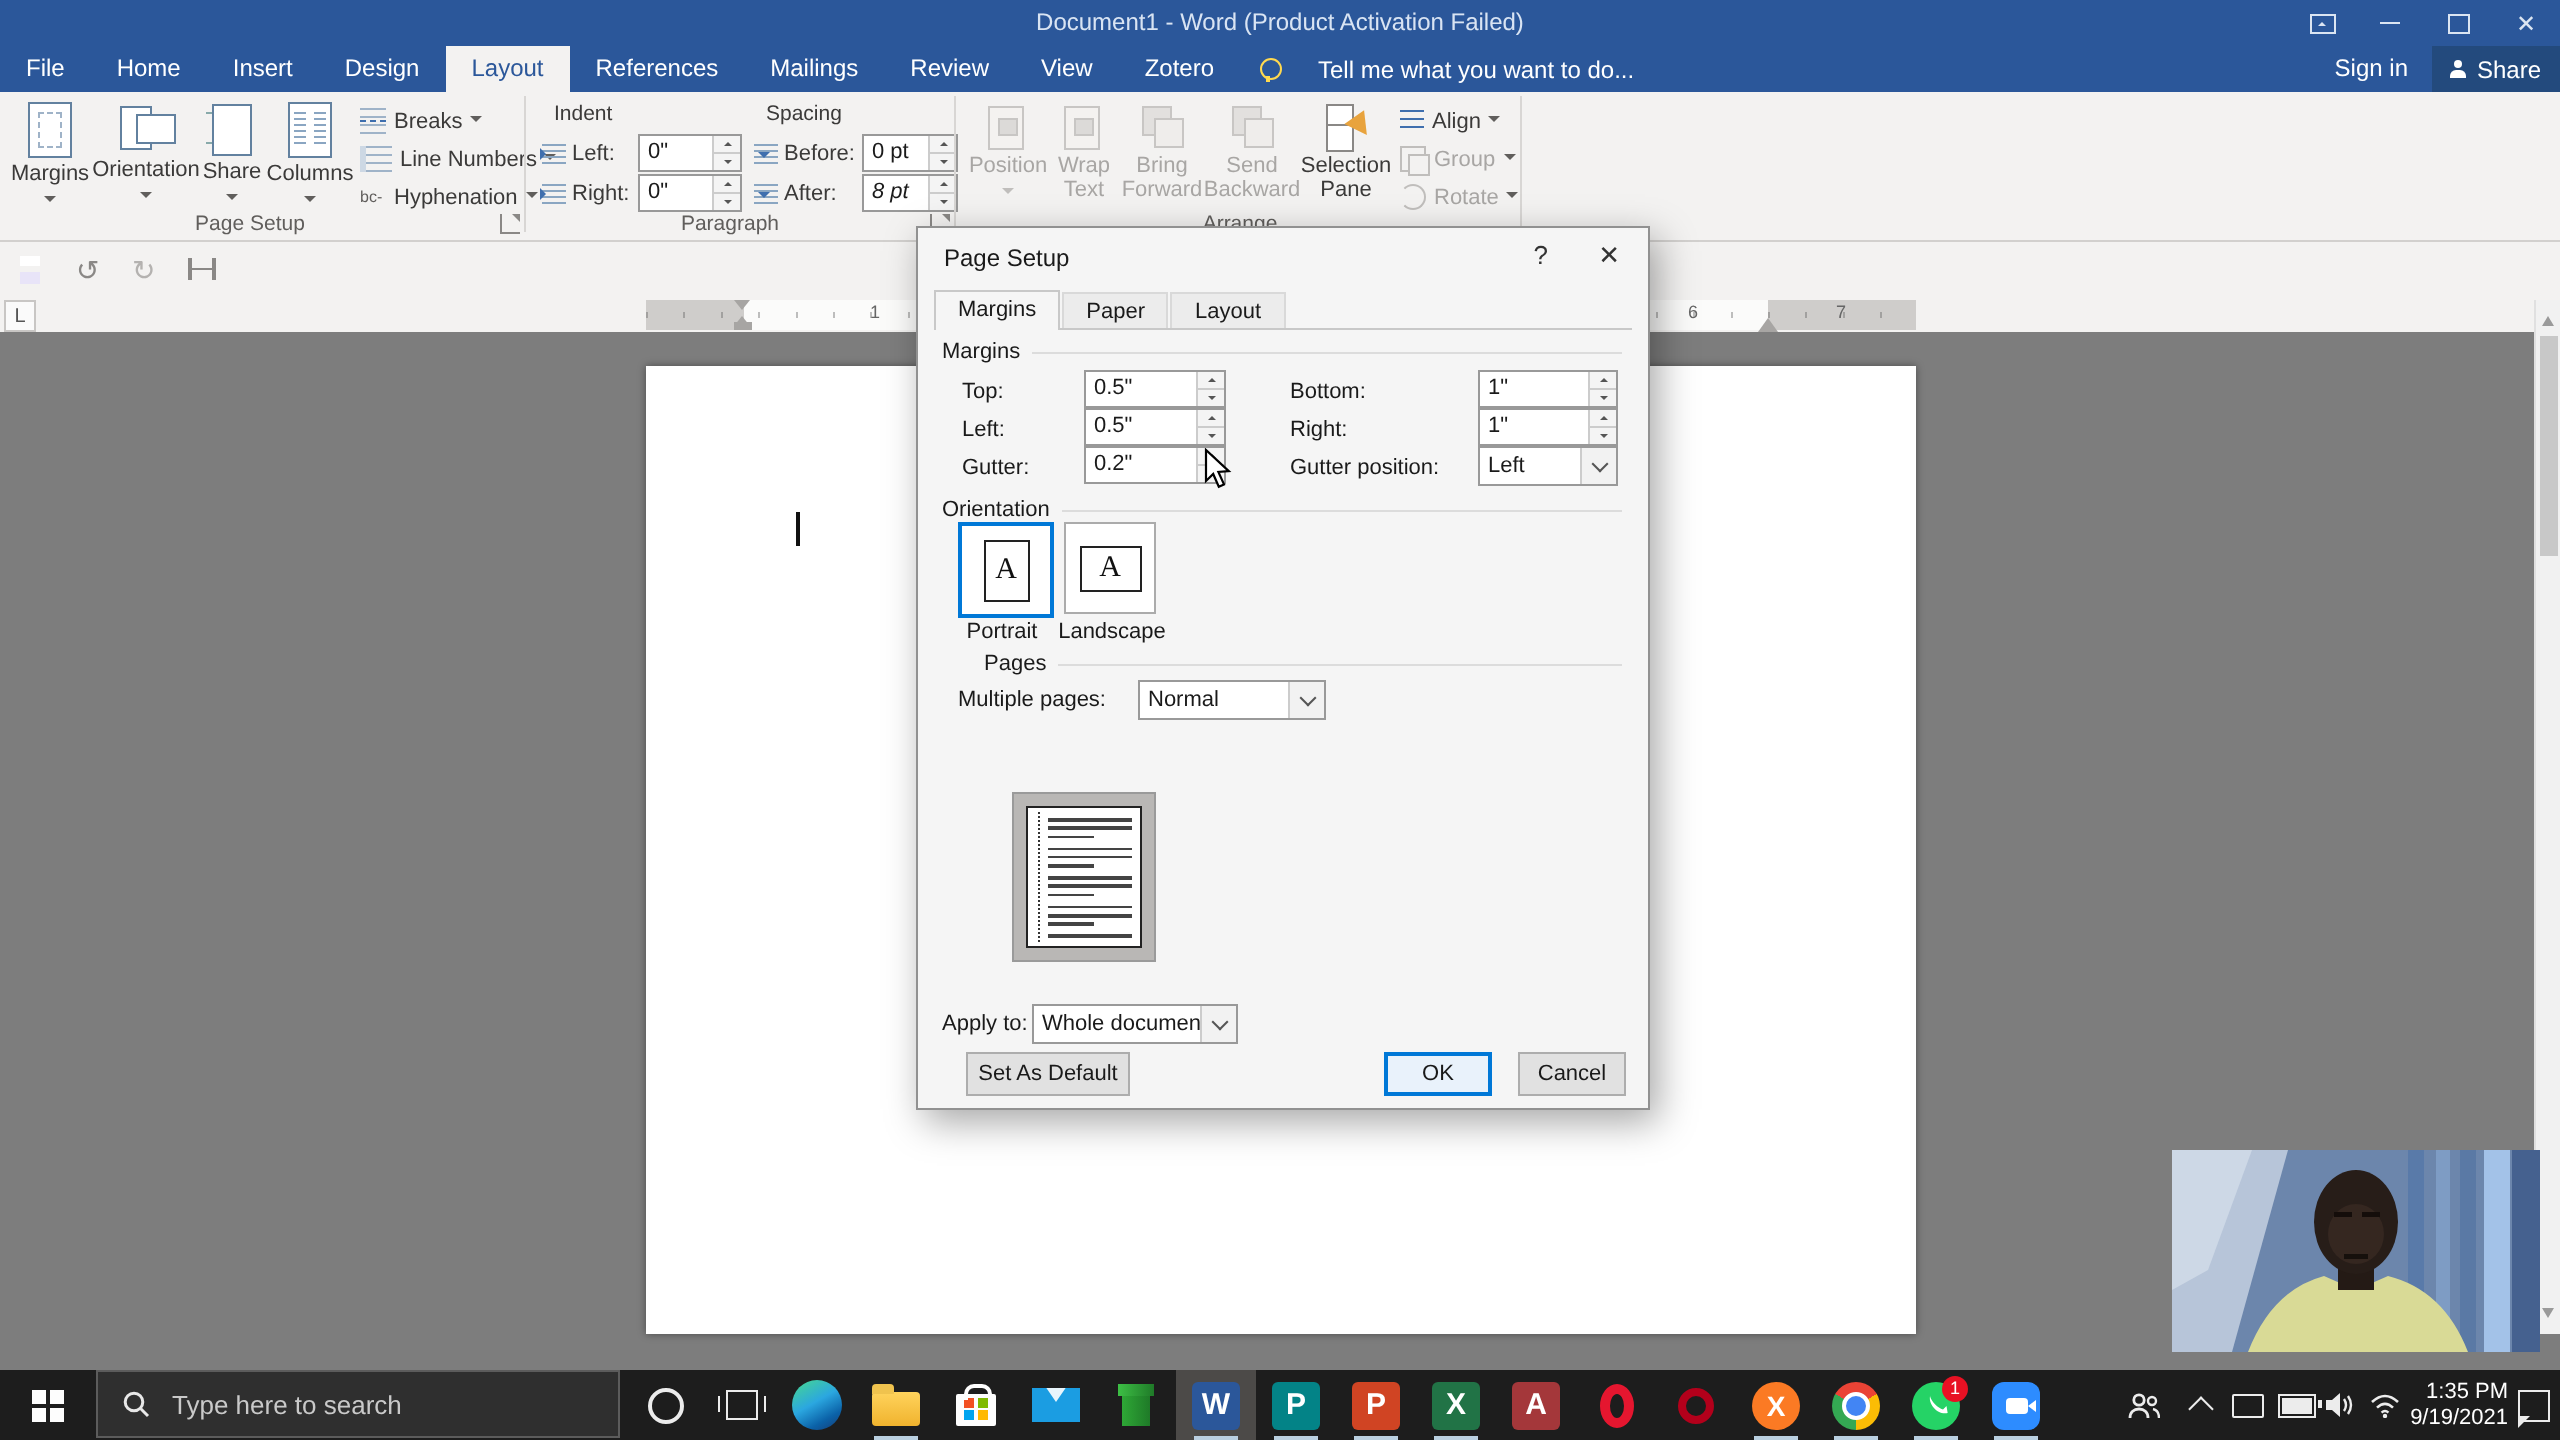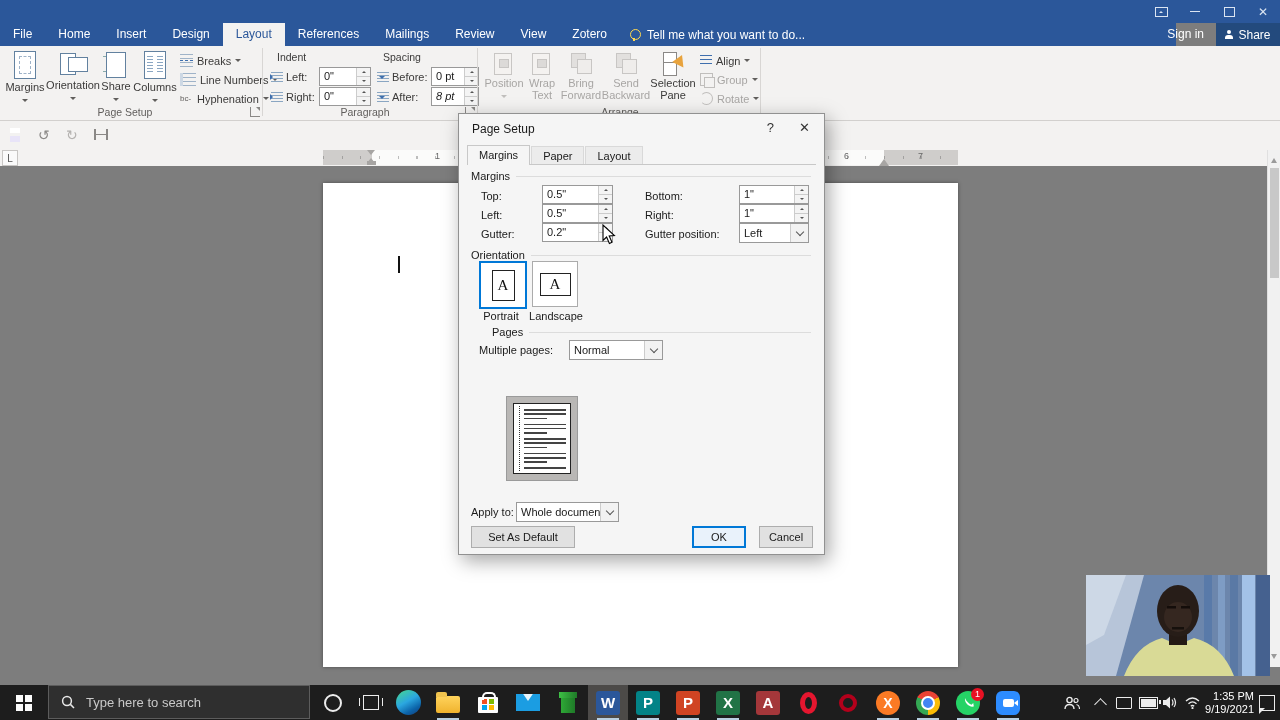--- a/index.html
+++ b/index.html
@@ -9,24 +9,24 @@
   
   #titlebar{left:0;top:0;width:1280px;height:23px;background:#2b579a;}
   #title{left:0;right:0;top:4px;text-align:center;font-size:12px;color:#d9e4f3;}
   .winctl{top:0;width:34px;height:23px;display:flex;align-items:center;justify-content:center;}
   .wc-min i{width:10px;border-top:1px solid #dbe5f2;display:block;}
   .wc-max i{width:9px;height:8px;border:1px solid #dbe5f2;display:block;}
   .wc-ribbon i{width:11px;height:8px;border:1px solid #dbe5f2;display:block;position:relative;}
   .wc-ribbon i::after{content:"";position:absolute;left:3px;top:1px;border:2px solid transparent;border-bottom-color:#dbe5f2;}
   .wc-close{color:#dbe5f2;font-size:12px;}
   
-  #tabrow{left:0;top:23px;width:1176px;height:23px;background:#2b579a;display:flex;align-items:stretch;}
+  #tabrow{left:0;top:23px;width:1280px;height:23px;background:#2b579a;display:flex;align-items:stretch;}
   .rtab{padding:0 13px;line-height:23px;font-size:12px;color:#fff;cursor:default;}
   .rtab.active{background:#f3f2f1;color:#2b579a;}
-  #tellme{display:flex;align-items:center;margin-left:10px;color:#fff;font-size:12px;gap:6px;}
+  #tellme{display:flex;align-items:center;margin-left:10px;color:#fff;font-size:12px;gap:18px;}
   .bulb{width:9px;height:9px;border-radius:50%;border:1.5px solid #ffd94f;position:relative;display:inline-block;}
   .bulb::after{content:"";position:absolute;left:2.2px;top:8px;width:2px;height:3px;background:#ffd94f;}
   #signin{right:76px;top:27px;color:#fff;font-size:12px;}
   #sharebtn{right:0;top:23px;width:64px;height:23px;background:#234a7d;color:#fff;font-size:12px;display:flex;align-items:center;justify-content:center;gap:5px;}
   .person{width:8px;height:9px;position:relative;display:inline-block;}
   .person::before{content:"";position:absolute;left:2px;top:0;width:4px;height:4px;border-radius:50%;background:#fff;}
   .person::after{content:"";position:absolute;left:0;top:4.5px;width:8px;height:4px;border-radius:3px 3px 0 0;background:#fff;}
   
   #ribbon{left:0;top:46px;width:1280px;height:74px;background:#f3f2f1;border-bottom:1px solid #d2d0ce;font-size:11px;color:#3b3a39;}
   .gsep{top:2px;width:1px;height:68px;background:#d8d6d4;}
@@ -203,20 +203,21 @@
   .acic::after{content:"";position:absolute;left:-1px;bottom:-4px;border:3px solid transparent;border-top-color:#ececec;border-left-color:#ececec;}
   
   #cursor{left:602px;top:224px;z-index:99;}
 </style>
 </head>
 <body>
 
 <div id="screen">
 
   <div id="titlebar" class="abs">
+    <div id="title" class="abs">Document1 - Word (Product Activation Failed)</div>
     <div class="abs winctl wc-ribbon" style="right:102px;">
         <i></i>
       </div>
     <div class="abs winctl wc-min" style="right:68px;">
         <i></i>
       </div>
     <div class="abs winctl wc-max" style="right:34px;">
         <i></i>
       </div>
     <div class="abs winctl wc-close" style="right:0;">✕</div>
@@ -513,21 +514,21 @@
         <div class="ln"></div>
       </div>
     </div>
 
     <span class="dlbl" style="left:12px;top:392px;">Apply to:</span>
     <span class="dd" style="left:57px;top:388px;width:103px;">
         <span class="v">Whole document</span>
         <span class="b"></span>
       </span>
 
-    <div class="btn" style="left:12px;top:412px;width:104px;">Set As Default</div>
+    <div class="btn" style="left:24px;top:412px;width:82px;">Set As Default</div>
     <div class="btn def" style="left:233px;top:412px;width:54px;">OK</div>
     <div class="btn" style="left:300px;top:412px;width:54px;">Cancel</div>
   </div>
 
 
   <div id="webcam" class="abs">
     <svg width="184" height="101" viewBox="0 0 184 101">
       <rect width="184" height="101" fill="#6c86ac"></rect>
       <rect x="118" width="8" height="101" fill="#597aa9"></rect>
       <rect x="132" width="7" height="101" fill="#7e9cc4"></rect>

